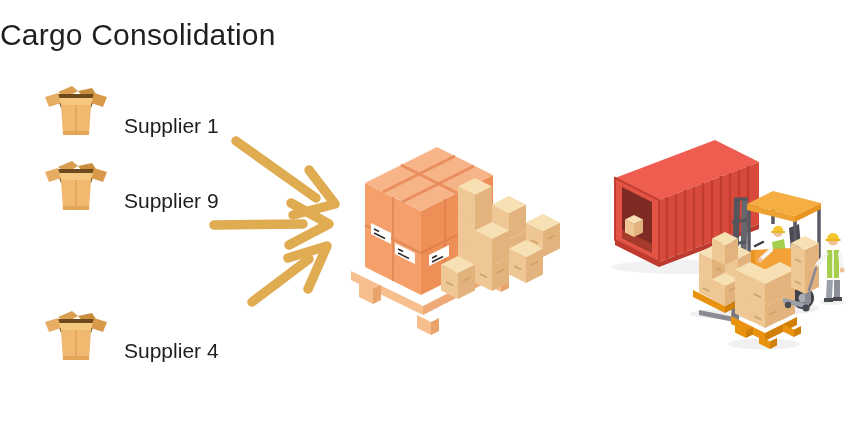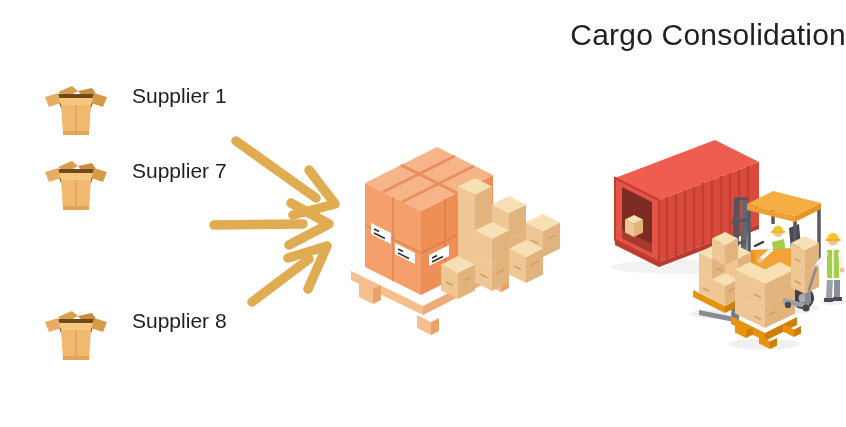--- a/index.html
+++ b/index.html
@@ -7,23 +7,23 @@
     --c-carton-orange:#F5A06B; --c-carton-orange-dark:#EE8F58; --c-carton-orange-top:#F8B489;
     --c-carton-tan:#EFC795; --c-carton-tan-dark:#E3B37D; --c-carton-tan-top:#F7E0B4;
     --c-container-red:#D84B3C; --c-container-red-top:#EE5D4F; --c-container-red-frame:#E35446;
     --c-forklift-orange:#F2A236; --c-helmet-yellow:#F5C52C; --c-vest-green:#A6CE4E;
     --c-pallet-wood:#F7BE8E; --c-background:#FFFFFF;
   }
   html,body{margin:0;padding:0;}
   body{width:846px;height:427px;background:var(--c-background,#fff);overflow:hidden;
        font-family:"Liberation Sans","DejaVu Sans",sans-serif;position:relative;}
   .stage{position:absolute;inset:0;}
-  .title{position:absolute;top:18px;left:0;width:846px;text-align:right;
+  .title{position:absolute;top:18px;left:0;width:846px;text-align:left;
          font-size:30px;font-weight:500;letter-spacing:.2px;color:var(--c-title-text,#1f1f1f);}
-  .supplier-row{position:absolute;left:44px;display:flex;align-items:flex-start;gap:24px;height:54px;}
+  .supplier-row{position:absolute;left:44px;display:flex;align-items:flex-end;gap:16px;height:54px;}
   .supplier-row svg{width:64px;height:54px;flex:0 0 auto;}
   .supplier-label{font-size:21px;color:var(--c-label-text,#1e1e1e);white-space:nowrap;}
   .row-1{top:84px}.row-2{top:159px}.row-3{top:234px}.row-4{top:309px}
   .arrows-svg{position:absolute;left:205px;top:130px;width:140px;height:180px;}
   .arrow{stroke:var(--c-arrow,#DFAC52);stroke-width:9.5;fill:none;stroke-linecap:round;stroke-linejoin:round;}
   .center-svg{position:absolute;left:335px;top:125px;width:240px;height:210px;}
   .right-svg{position:absolute;left:605px;top:140px;width:240px;height:222px;}
 </style>
 </head>
 <body>
@@ -50,27 +50,27 @@
   <div class="supplier-row row-1">
     <svg viewBox="0 0 64 54">
         <use href="#sym-openbox"></use>
       </svg>
     <span class="supplier-label">Supplier 1</span>
   </div>
   <div class="supplier-row row-2">
     <svg viewBox="0 0 64 54">
         <use href="#sym-openbox"></use>
       </svg>
-    <span class="supplier-label">Supplier 7</span>
+    <span class="supplier-label">Supplier 9</span>
   </div>
   <div class="supplier-row row-4">
     <svg viewBox="0 0 64 54">
         <use href="#sym-openbox"></use>
       </svg>
-    <span class="supplier-label">Supplier 8</span>
+    <span class="supplier-label">Supplier 4</span>
   </div>
 
   <svg class="arrows-svg" viewBox="0 0 140 180">
     <g>
       <path class="arrow" d="M31,11 L111,68"></path>
       <path class="arrow" d="M104,40 L130,74 L88,85"></path>
     </g>
     <g>
       <path class="arrow" d="M9,95 L98,94"></path>
       <path class="arrow" d="M86,73 L124,94 L84,115"></path>

